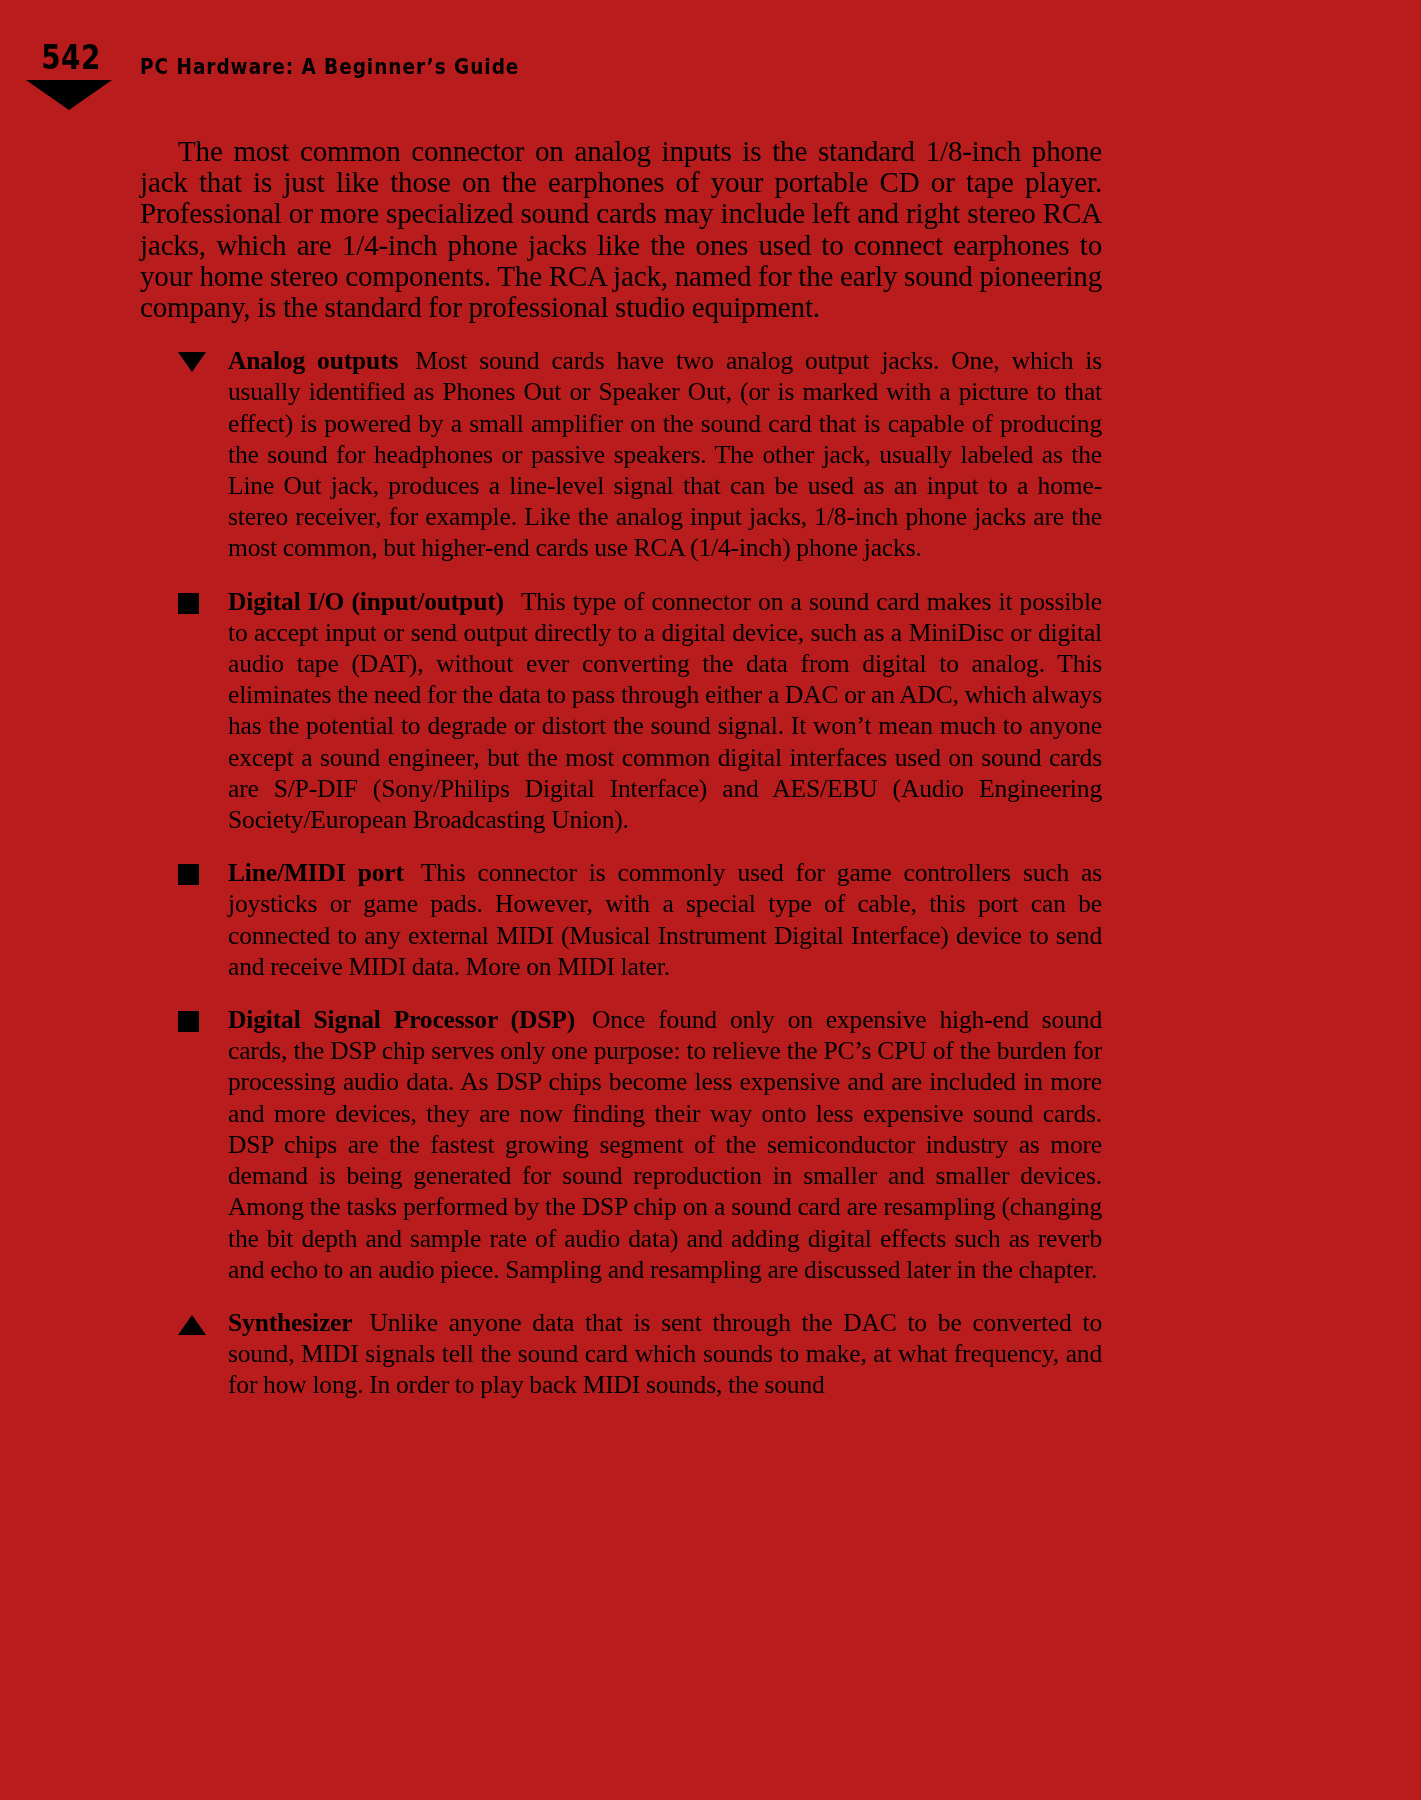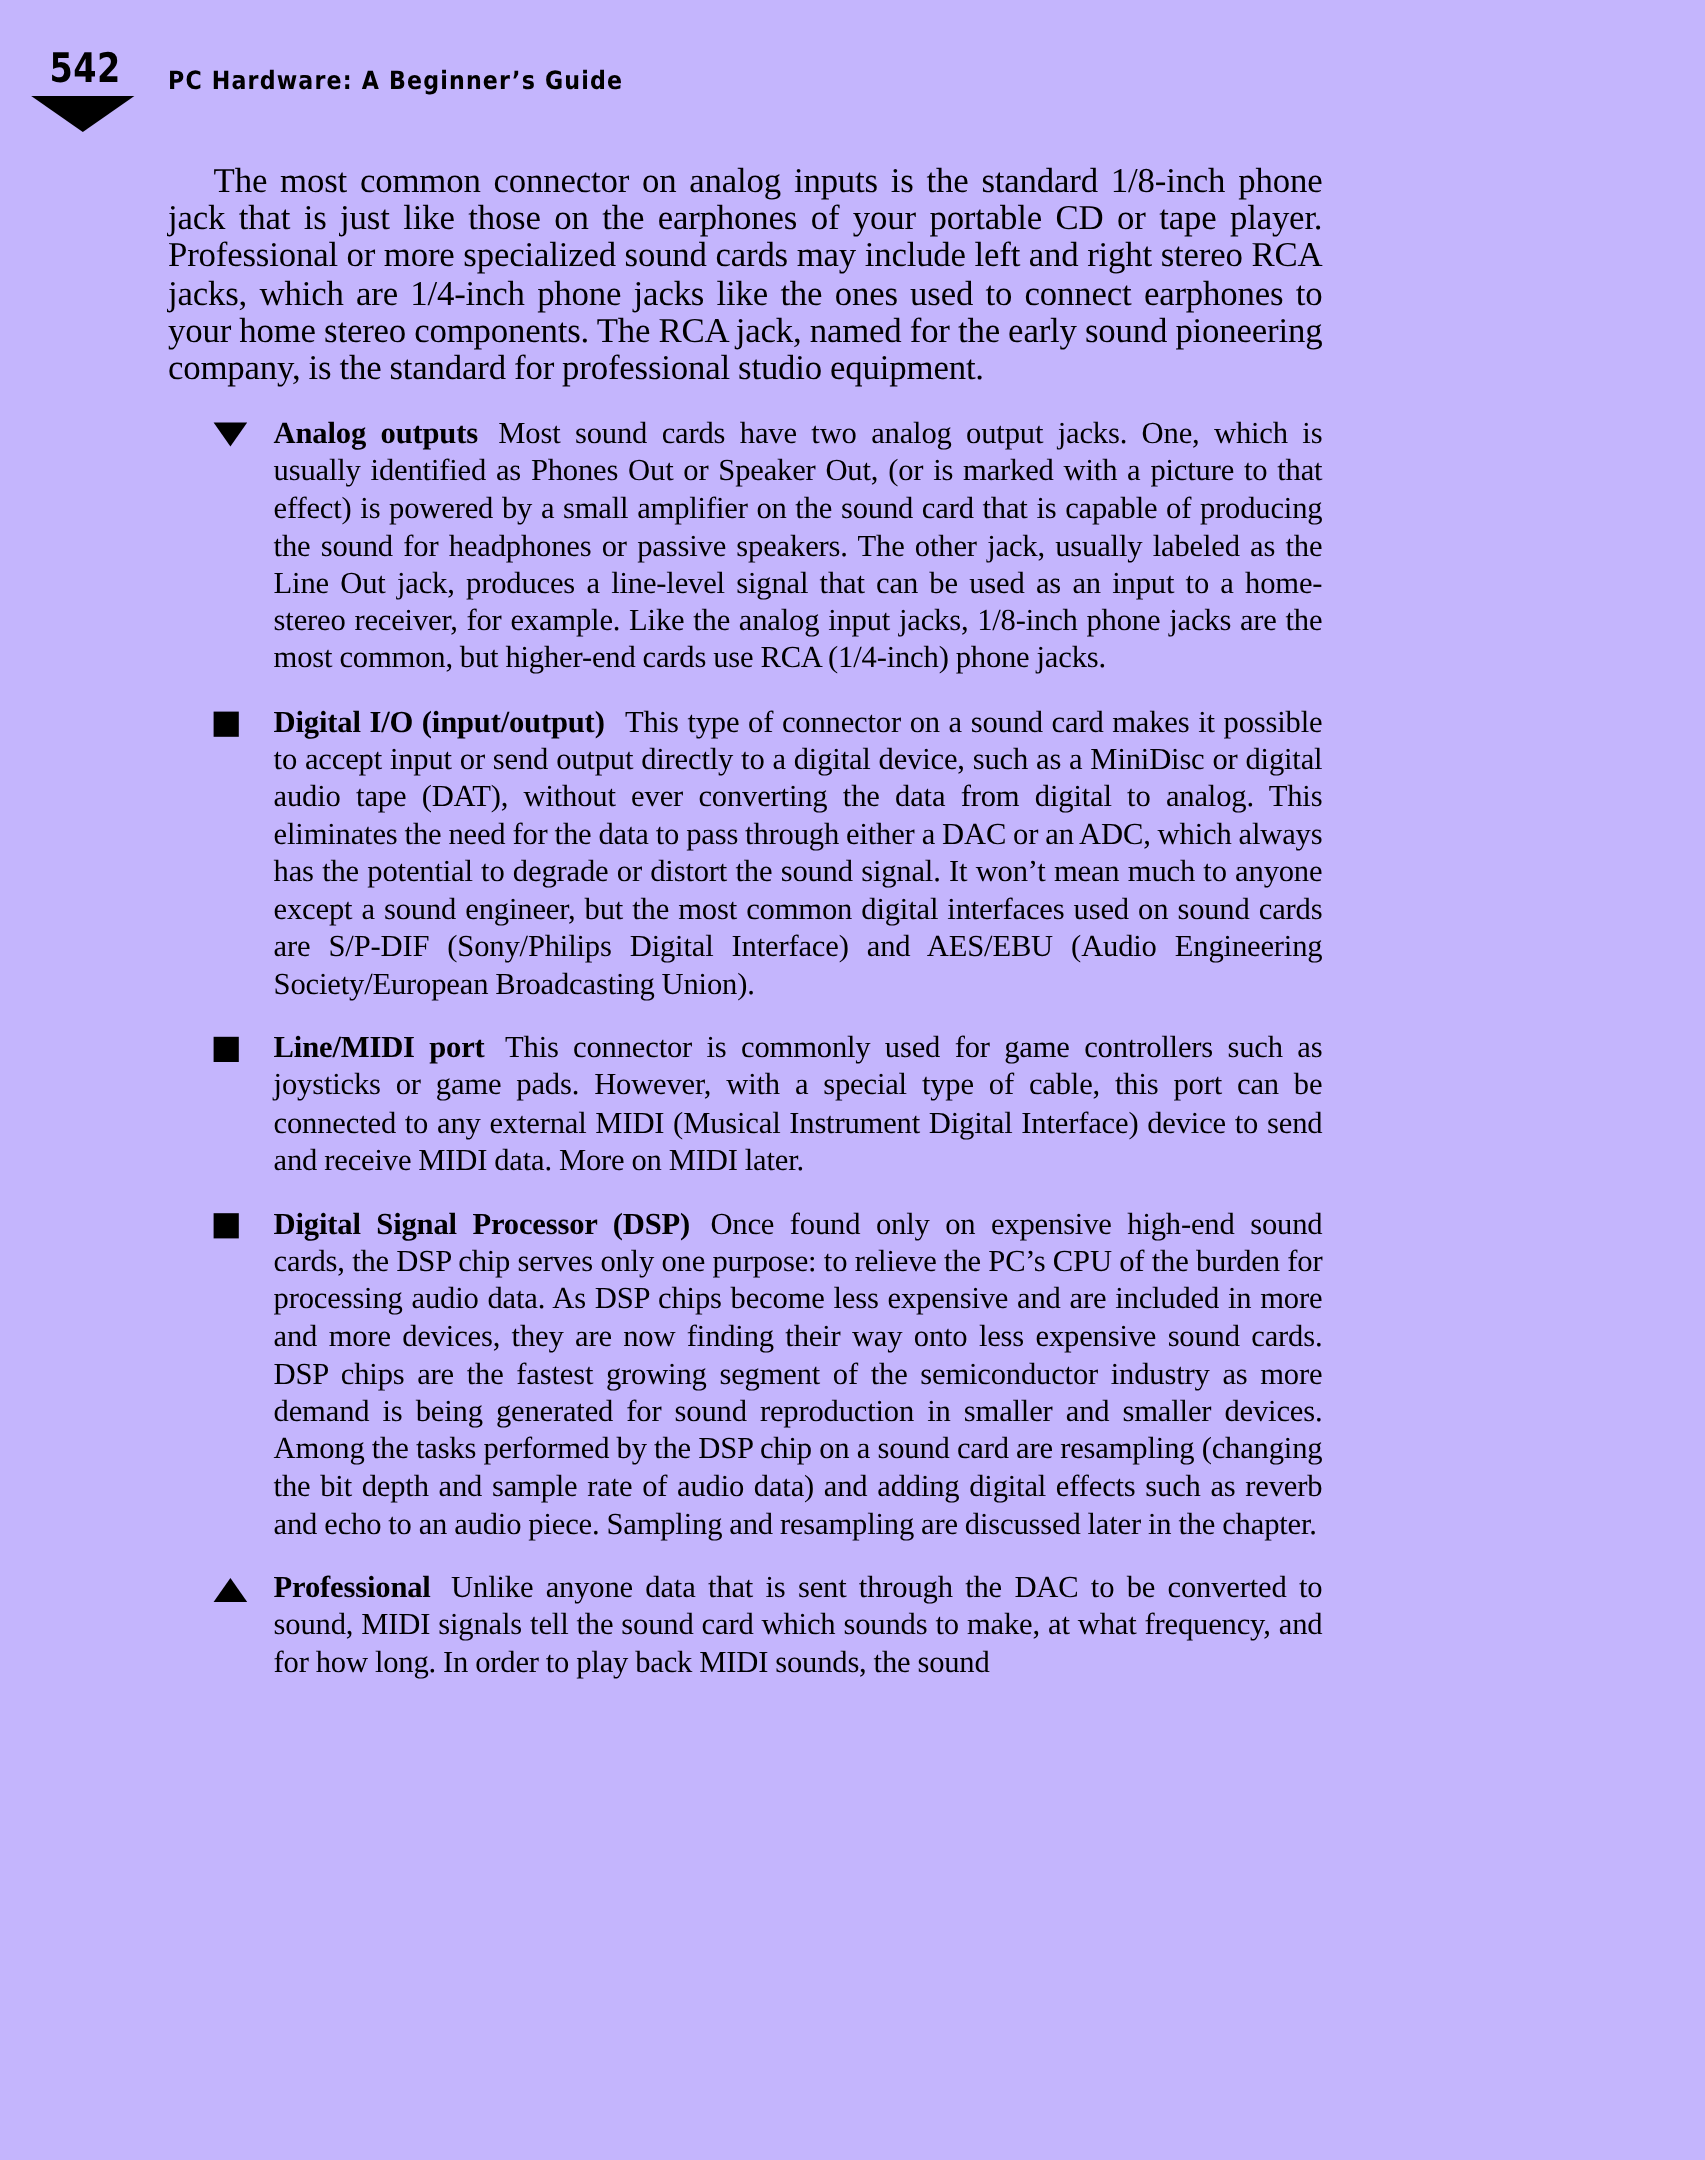--- a/index.html
+++ b/index.html
@@ -9,21 +9,21 @@
     background: #ffffff;
   }
   body {
     font-family: "Liberation Serif", "DejaVu Serif", serif;
     color: #000000;
   }
   .page {
     position: relative;
     width: 1421px;
     height: 1800px;
-    background: #c4b5fd;
+    background: #b91c1c;
     overflow: hidden;
   }
 
   
   .runhead {
     position: absolute;
     left: 0;
     top: 0;
     width: 1421px;
     height: 120px;
@@ -183,18 +183,18 @@
         <p class="bullet-text"><span class="term">Line/MIDI port</span><span class="gap"></span><span>This connector is commonly used for game controllers such as joysticks or game pads. However, with a special type of cable, this port can be connected to any external MIDI (Musical Instrument Digital Interface) device to send and receive MIDI data. More on MIDI later.</span></p>
       </div>
 
       <div class="bullet-item">
         <span class="bullet-marker"><span class="mk-square"></span></span>
         <p class="bullet-text"><span class="term">Digital Signal Processor (DSP)</span><span class="gap"></span><span>Once found only on expensive high-end sound cards, the DSP chip serves only one purpose: to relieve the PC’s CPU of the burden for processing audio data. As DSP chips become less expensive and are included in more and more devices, they are now finding their way onto less expensive sound cards. DSP chips are the fastest growing segment of the semiconductor industry as more demand is being generated for sound reproduction in smaller and smaller devices. Among the tasks performed by the DSP chip on a sound card are resampling (changing the bit depth and sample rate of audio data) and adding digital effects such as reverb and echo to an audio piece. Sampling and resampling are discussed later in the chapter.</span></p>
       </div>
 
       <div class="bullet-item">
         <span class="bullet-marker"><span class="mk-up"></span></span>
-        <p class="bullet-text"><span class="term">Professional</span><span class="gap"></span><span>Unlike anyone data that is sent through the DAC to be converted to sound, MIDI signals tell the sound card which sounds to make, at what frequency, and for how long. In order to play back MIDI sounds, the sound</span></p>
+        <p class="bullet-text"><span class="term">Synthesizer</span><span class="gap"></span><span>Unlike anyone data that is sent through the DAC to be converted to sound, MIDI signals tell the sound card which sounds to make, at what frequency, and for how long. In order to play back MIDI sounds, the sound</span></p>
       </div>
 
     </div>
   </div>
 </div>
 
 </body></html>

